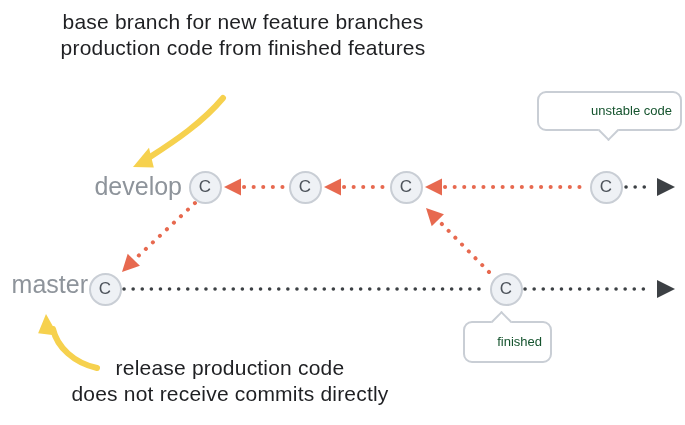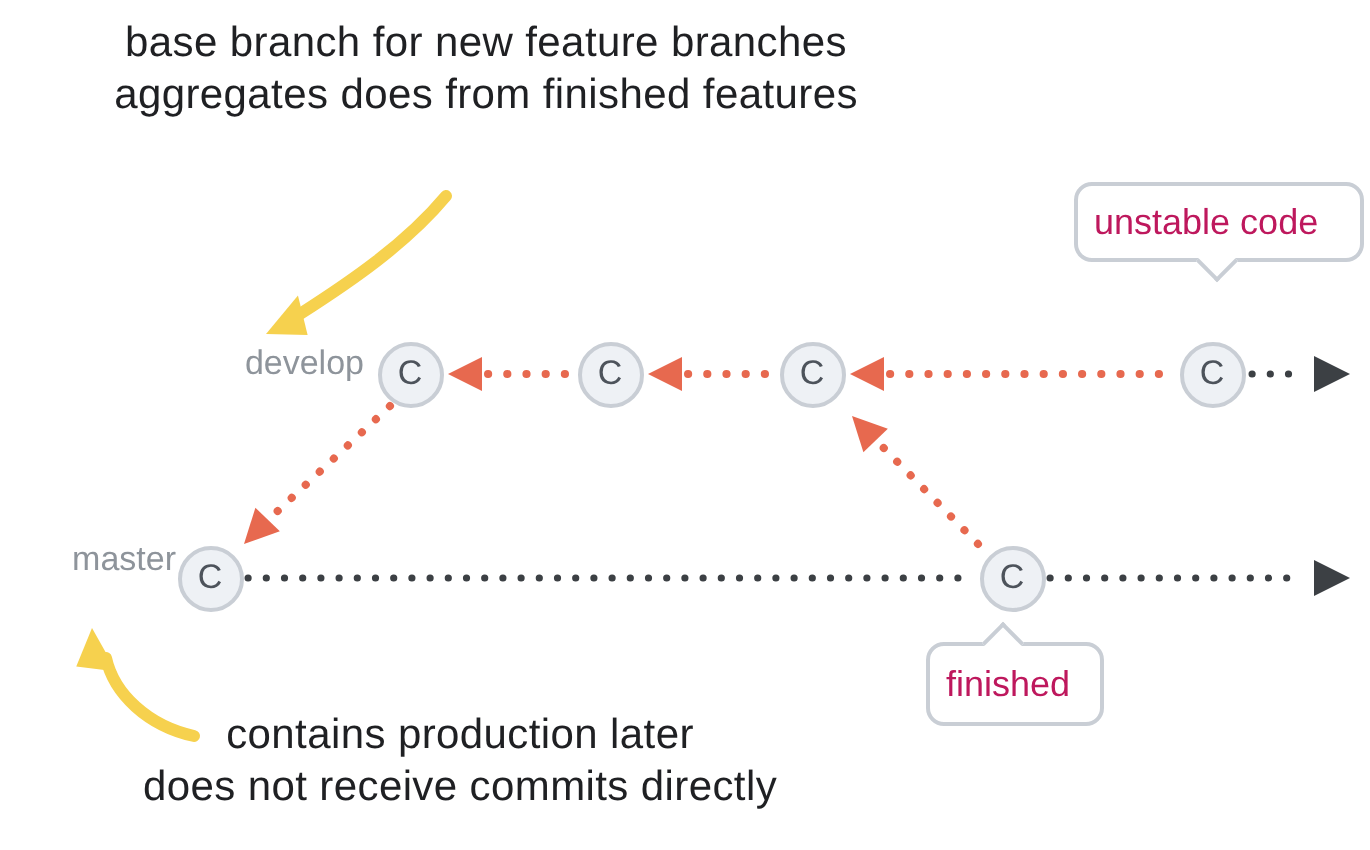--- a/index.html
+++ b/index.html
@@ -6,34 +6,34 @@
   #stage{
     position:relative;width:685px;height:425px;background:#ffffff;overflow:hidden;
     font-family:"Liberation Sans","DejaVu Sans",sans-serif;
   }
   
   .note{position:absolute;color:#1f2023;font-size:21px;line-height:26px;text-align:center;font-weight:400;letter-spacing:0.2px;}
   .note div{white-space:nowrap;}
   #note-develop{left:38px;top:9px;width:410px;}
   #note-master{left:30px;top:355px;width:400px;}
   
-  .branch-label{position:absolute;color:#8e949b;font-size:17px;font-weight:400;}
+  .branch-label{position:absolute;color:#8e949b;font-size:25px;font-weight:400;}
   #label-develop{left:88px;top:172px;width:94px;text-align:right;}
   #label-master{left:8px;top:270px;width:80px;text-align:right;}
   
   .commit{
     position:absolute;width:33px;height:33px;box-sizing:border-box;border-radius:50%;
     background:#eef1f5;border:2.5px solid #c9ced5;
     display:flex;align-items:center;justify-content:center;
     color:#4d535b;font-size:17px;font-weight:400;z-index:3;
   }
   
   .bubble{
     position:absolute;box-sizing:border-box;background:#fff;border:2px solid #c9ced5;border-radius:9px;
-    color:#be185d;font-size:18px;line-height:24px;text-align:left;z-index:4;
+    color:#14532d;font-size:13px;line-height:24px;text-align:right;z-index:4;
   }
   #tip-unstable{left:537px;top:91px;width:145px;padding:6px 8px;}
   #tip-release{left:463px;top:321px;width:89px;padding:7px 8px;}
   .tail{position:absolute;width:15px;height:15px;background:#fff;transform:rotate(45deg);box-sizing:border-box;}
   #tip-unstable .tail{bottom:-9px;left:62px;border-right:2px solid #c9ced5;border-bottom:2px solid #c9ced5;}
   #tip-release .tail{top:-9px;left:29px;border-left:2px solid #c9ced5;border-top:2px solid #c9ced5;}
   svg{position:absolute;left:0;top:0;z-index:1;}
 </style>
 </head>
 <body>
@@ -63,25 +63,25 @@
     <polygon points="0,0 17,-8.5 17,8.5" transform="translate(426,208) rotate(46)" fill="#e7694f"></polygon>
 
     <path d="M 223 98 C 203 122 175 141 150 157" fill="none" stroke="#f6d14e" stroke-width="6" stroke-linecap="round"></path>
     <polygon points="0,0 24,-7 17,12" transform="translate(133,167) rotate(-34)" fill="#f6d14e"></polygon>
     <path d="M 97 368 C 74 363 57 347 53 329" fill="none" stroke="#f6d14e" stroke-width="6" stroke-linecap="round"></path>
     <polygon points="0,0 24,-7 17,12" transform="translate(46,314) rotate(77)" fill="#f6d14e"></polygon>
   </svg>
 
   <div class="note" id="note-develop">
     <div>base branch for new feature branches</div>
-    <div>aggregates does from finished features</div>
+    <div>production code from finished features</div>
   </div>
 
   <div class="note" id="note-master">
-    <div>contains production later</div>
+    <div>release production code</div>
     <div>does not receive commits directly</div>
   </div>
 
   <div class="branch-label" id="label-develop">develop</div>
   <div class="branch-label" id="label-master">master</div>
 
   <div class="commit" style="left:188.5px;top:170.5px;">
       <span>C</span>
     </div>
   <div class="commit" style="left:288.5px;top:170.5px;">

